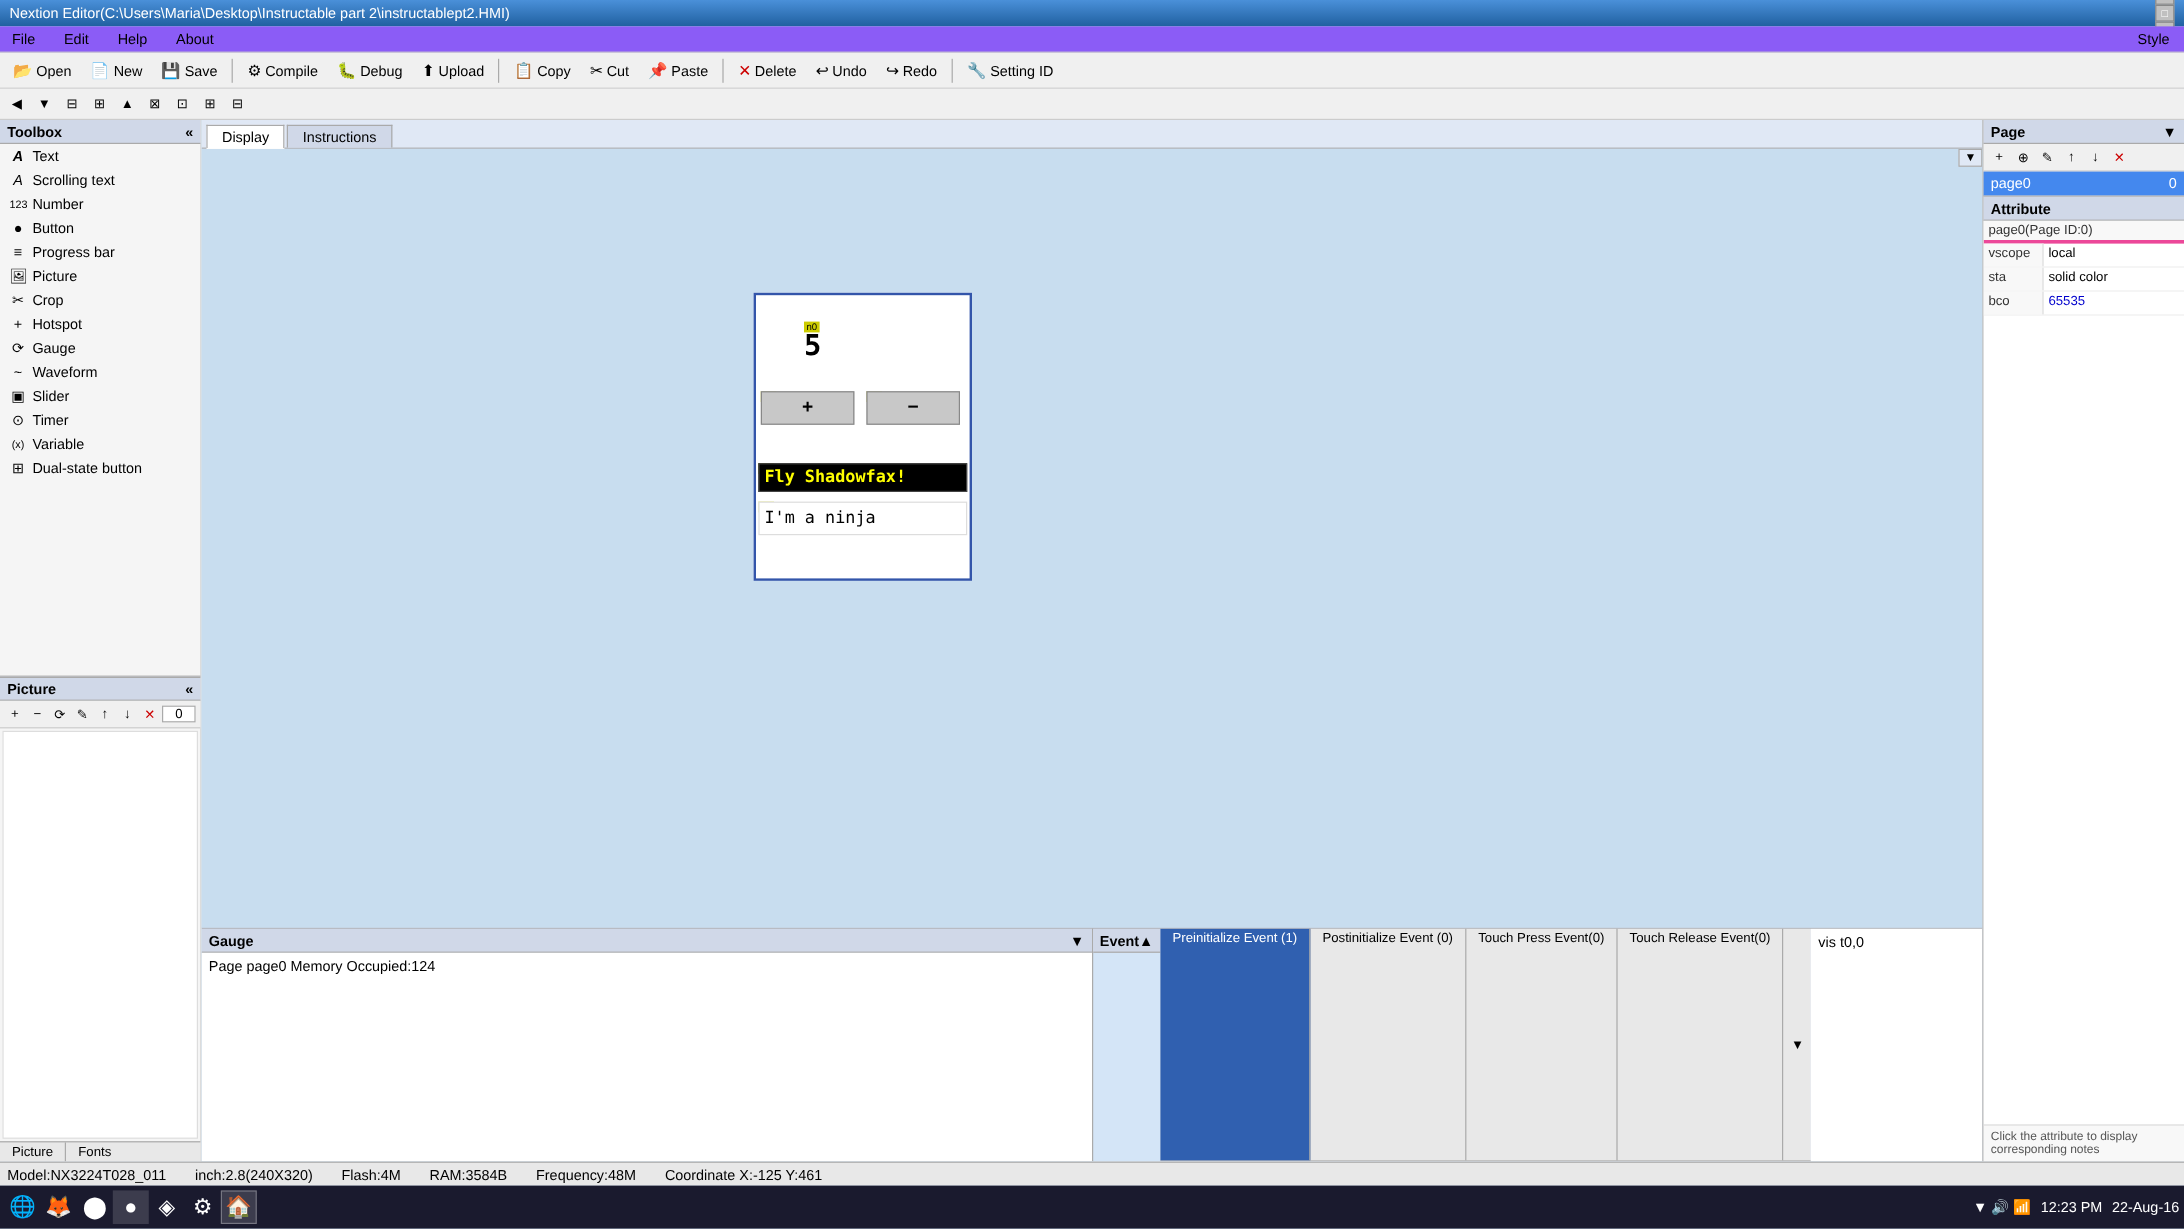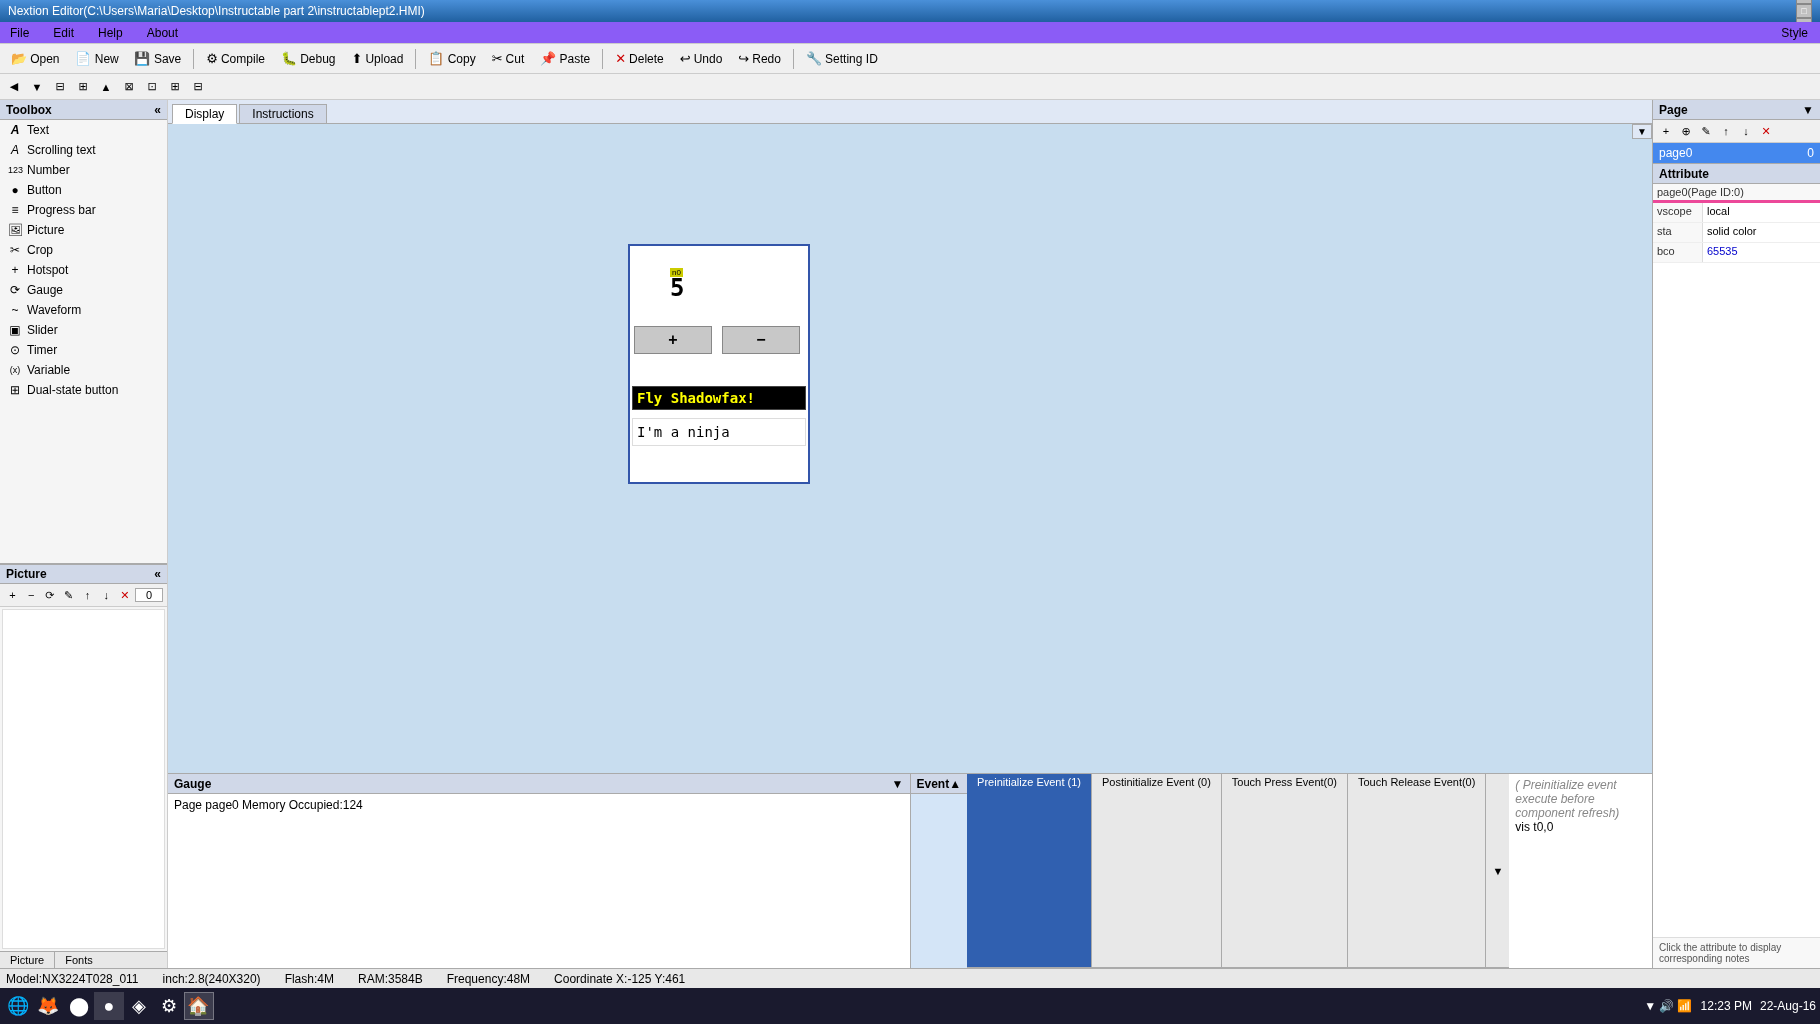--- a/index.html
+++ b/index.html
@@ -697,21 +697,20 @@
           <span>▲</span>
         </div>
         <div id="event-tabs">
           <div class="event-tab active">Preinitialize Event (1)</div>
           <div class="event-tab">Postinitialize Event (0)</div>
           <div class="event-tab">Touch Press Event(0)</div>
           <div class="event-tab">Touch Release Event(0)</div>
           <div class="event-tab-dropdown">▼</div>
         </div>
         <div id="event-content">
-          <div class="event-comment">( Preinitialize event execute before component refresh)</div>
           <div>vis t0,0</div>
         </div>
       </div>
     </div>
   </div>
 
   <div id="full-right">
 
     <div>
       <div id="page-header">

